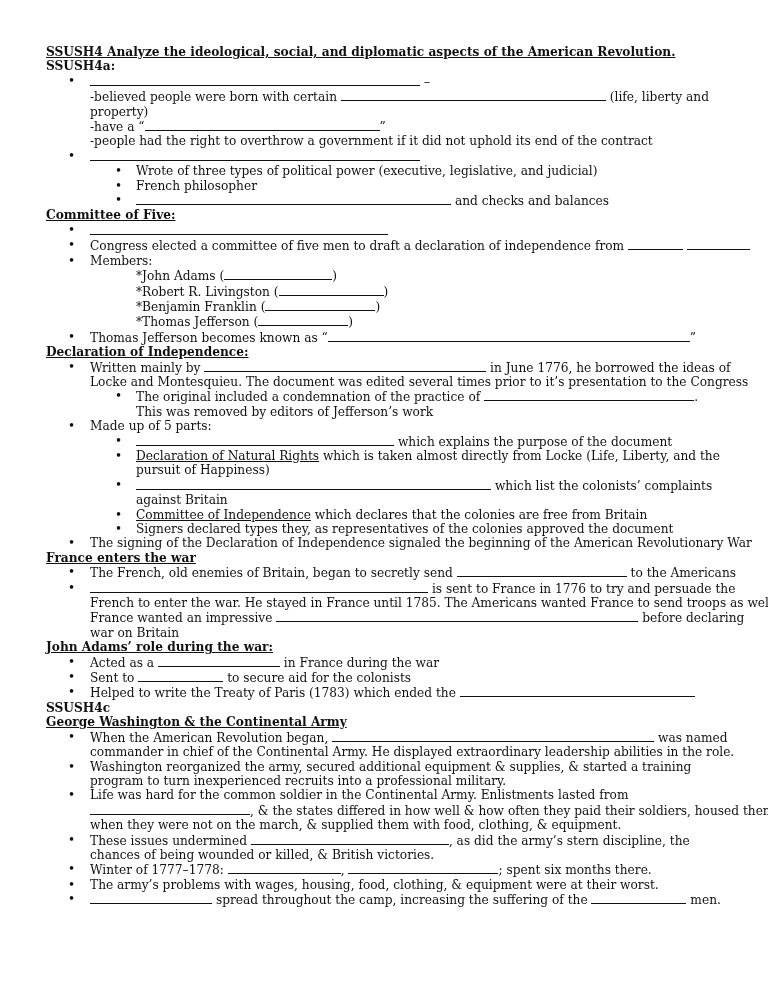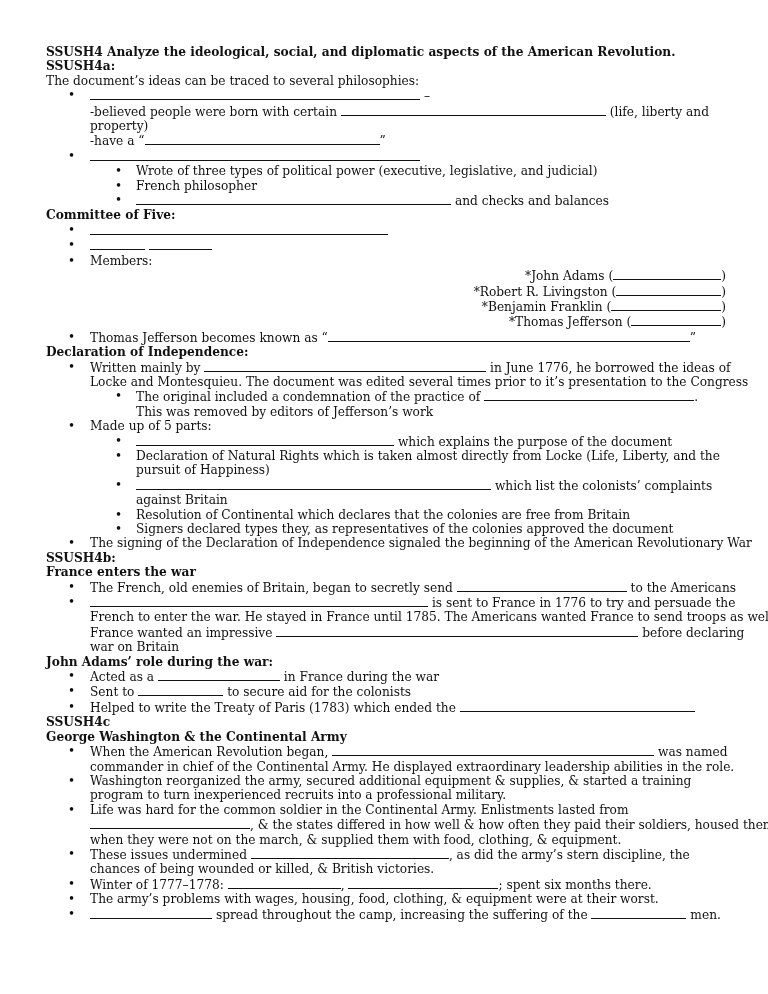--- a/index.html
+++ b/index.html
@@ -3,67 +3,68 @@
 <meta charset="utf-8">
 <style>
   html, body { margin: 0; padding: 0; background: #ffffff; }
   body {
     width: 768px; height: 994px; overflow: hidden;
     font-family: "DejaVu Serif", "Liberation Serif", serif;
     font-size: 12.2px; color: #111; line-height: 14.4px;
   }
   .page { position: absolute; left: 46px; top: 45px; width: 680px; }
   .b { font-weight: bold; }
-  .u { }
+  .u { text-decoration: underline; }
   .line { white-space: nowrap; }
   .wrap { white-space: normal; }
   .ind1 { padding-left: 44px; position: relative; }
   .ind2 { padding-left: 90px; position: relative; }
-  .ind3 { padding-left: 90px; text-align: right; }
+  .ind3 { padding-left: 90px; }
   .bul::before { content: "\2022"; position: absolute; left: 22px; font-size: 12px; }
   .ind2.bul::before { left: 69px; }
   .blank { display: inline-block; border-bottom: 1px solid #111; height: 11px; vertical-align: baseline; }
 </style>
 </head>
 <body>
 
 <div class="page">
 
   <div class="line b u">SSUSH4 Analyze the ideological, social, and diplomatic aspects of the American Revolution.</div>
   <div class="line b">SSUSH4a:</div>
-  <div class="line">The document’s ideas can be traced to several philosophies:</div>
 
   <div class="ind1 bul line">
     <span class="blank" style="width:330px"></span>
     <span>–</span>
   </div>
   <div class="ind1 wrap">
     <span>-believed people were born with certain</span>
     <span class="blank" style="width:265px"></span>
     <span>(life, liberty and property)</span>
   </div>
   <div class="ind1 line">
     <span>-have a “</span><span class="blank" style="width:235px"></span><span>”</span>
   </div>
+  <div class="ind1 line">-people had the right to overthrow a government if it did not uphold its end of the contract</div>
 
   <div class="ind1 bul line">
     <span class="blank" style="width:330px"></span>
   </div>
   <div class="ind2 bul line">Wrote of three types of political power (executive, legislative, and judicial)</div>
   <div class="ind2 bul line">French philosopher</div>
   <div class="ind2 bul line">
     <span class="blank" style="width:315px"></span>
     <span>and checks and balances</span>
   </div>
 
   <div class="line b u">Committee of Five:</div>
   <div class="ind1 bul line">
     <span class="blank" style="width:298px"></span>
   </div>
   <div class="ind1 bul line">
+    <span>Congress elected a committee of five men to draft a declaration of independence from</span>
     <span class="blank" style="width:55px"></span>
     <span class="blank" style="width:63px"></span>
   </div>
   <div class="ind1 bul line">Members:</div>
   <div class="ind3 line"><span>*John Adams (</span><span class="blank" style="width:108px"></span><span>)</span></div>
   <div class="ind3 line"><span>*Robert R. Livingston (</span><span class="blank" style="width:105px"></span><span>)</span></div>
   <div class="ind3 line"><span>*Benjamin Franklin (</span><span class="blank" style="width:110px"></span><span>)</span></div>
   <div class="ind3 line"><span>*Thomas Jefferson (</span><span class="blank" style="width:90px"></span><span>)</span></div>
   <div class="ind1 bul line">
     <span>Thomas Jefferson becomes known as “</span><span class="blank" style="width:362px"></span><span>”</span>
@@ -83,25 +84,24 @@
   <div class="ind1 bul line">Made up of 5 parts:</div>
   <div class="ind2 bul line">
     <span class="blank" style="width:258px"></span>
     <span>which explains the purpose of the document</span>
   </div>
   <div class="ind2 bul wrap"><span class="u">Declaration of Natural Rights</span><span> which is taken almost directly from Locke (Life, Liberty, and the pursuit of Happiness)</span></div>
   <div class="ind2 bul wrap">
     <span class="blank" style="width:355px"></span>
     <span>which list the colonists’ complaints against Britain</span>
   </div>
-  <div class="ind2 bul line"><span class="u">Resolution of Continental</span><span> which declares that the colonies are free from Britain</span></div>
+  <div class="ind2 bul line"><span class="u">Committee of Independence</span><span> which declares that the colonies are free from Britain</span></div>
   <div class="ind2 bul line">Signers declared types they, as representatives of the colonies approved the document</div>
   <div class="ind1 bul line">The signing of the Declaration of Independence signaled the beginning of the American Revolutionary War</div>
 
-  <div class="line b">SSUSH4b:</div>
   <div class="line b u">France enters the war</div>
   <div class="ind1 bul line">
     <span>The French, old enemies of Britain, began to secretly send</span>
     <span class="blank" style="width:170px"></span>
     <span>to the Americans</span>
   </div>
   <div class="ind1 bul line">
     <span class="blank" style="width:338px"></span>
     <span>is sent to France in 1776 to try and persuade the</span>
   </div>

